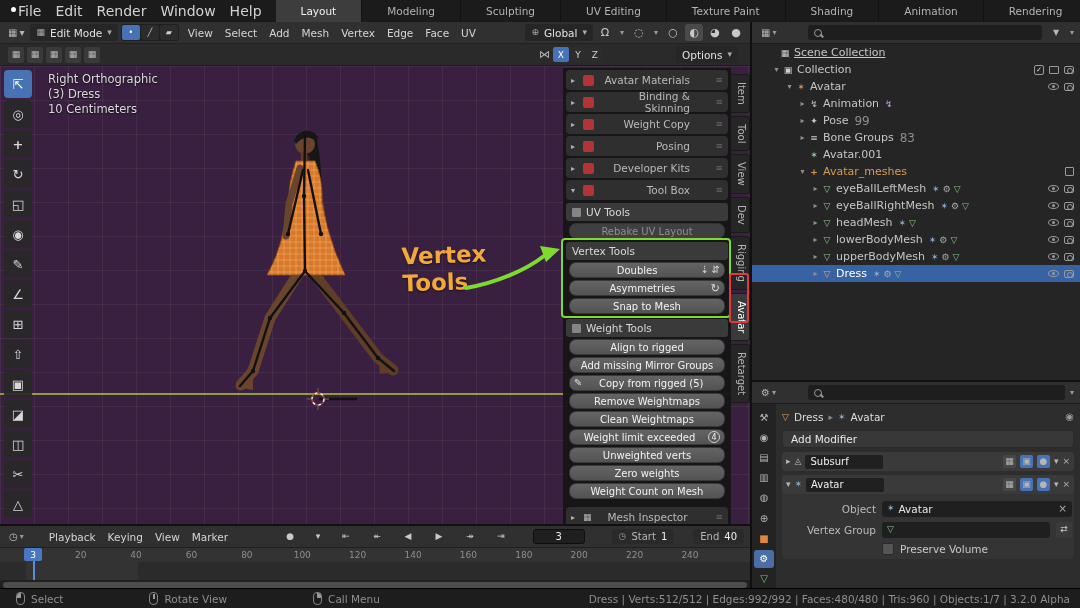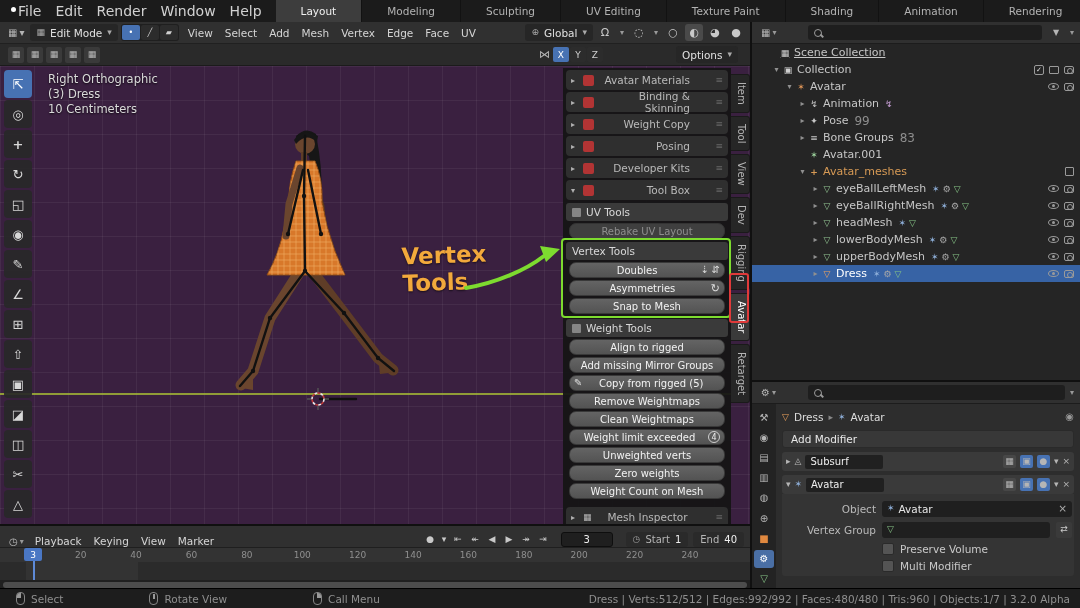--- a/index.html
+++ b/index.html
@@ -177,21 +177,21 @@
   .modbody{background:#343434;border-radius:0 0 3px 3px;padding:4px 2px 2px}
   .prow{display:flex;align-items:center;height:21px;gap:6px}
   .plab{width:92px;text-align:right;color:#b9b9b9;font-size:10.5px;flex:0 0 auto}
   .pfld{flex:1;height:16px;background:#1f1f1f;border-radius:3px;display:flex;align-items:center;gap:4px;padding:0 5px;font-size:10.5px;color:#e6e6e6}
   .sqbtn{width:16px;height:16px;background:#3a3a3a;border-radius:2px;display:flex;align-items:center;justify-content:center;font-size:9px;color:#c9c9c9;flex:0 0 auto}
   .cbrow{display:flex;align-items:center;gap:6px;height:17px;padding-left:98px;font-size:10.5px;color:#c9c9c9}
   .cb{width:12px;height:12px;background:#545454;border:1px solid #2a2a2a;border-radius:2px;flex:0 0 auto}
 
   
   #timeline{left:0;top:524px;width:750px;height:64px;background:#2b2b2b;border-top:2px solid #101010}
-  #tl-header{height:22px;background:#303030;display:flex;align-items:flex-end;gap:2px;padding:0 6px;border-bottom:1px solid #1f1f1f}
+  #tl-header{height:22px;background:#303030;display:flex;align-items:center;gap:16px;padding:0 6px;border-bottom:1px solid #1f1f1f}
   .tlbtn{width:15px;height:16px;display:flex;align-items:center;justify-content:center;color:#c9c9c9;font-size:9px}
   #frame-fld{width:52px;height:15px;background:#1f1f1f;border:1px solid #0e0e0e;border-radius:3px;display:flex;align-items:center;justify-content:center;font-size:10px;color:#eee;margin:0 8px}
   .rangefld{height:15px;background:#2a2a2a;border-radius:3px;display:flex;align-items:center;gap:5px;padding:0 7px;font-size:10px;margin-left:3px}
   .rangefld .rl{color:#b5b5b5}.rangefld .rv{color:#efefef}
   #ruler{position:absolute;left:0;top:22px;right:0;height:14px;background:#333;display:flex;padding-left:53px}
   .tick{flex:0 0 55.4px;text-align:center;font-size:9px;color:#8f8f8f;line-height:14px}
   #track{position:absolute;left:0;top:36px;right:0;height:18px;background:#2b2b2b}
   #range-strip{position:absolute;left:26px;top:36px;width:112px;height:18px;background:rgba(255,255,255,.04)}
   #tl-scroll{position:absolute;left:0;top:54px;right:0;height:10px;background:#202020}
   #tl-scroll .handle{position:absolute;left:3px;right:3px;top:2px;height:6px;background:#4d4d4d;border-radius:3px}
@@ -949,24 +949,20 @@
             <span class="gi gi-mesh" style="color:#85c385;font-size:9px"></span>
           </span>
           <span class="sqbtn">
               <span class="gi gi-swap"></span>
             </span>
         </div>
         <div class="cbrow">
           <span class="cb"></span>
           <span>Preserve Volume</span>
         </div>
-        <div class="cbrow">
-          <span class="cb"></span>
-          <span>Multi Modifier</span>
-        </div>
       </div>
     </div>
   </div>
 
   <div id="timeline" class="abs">
     <div id="tl-header">
       <span class="edsel">
           <span class="gi gi-clock" style="font-size:10px;color:#b5b5b5"></span>
           <span class="gi gi-caret" style="font-size:8px;color:#999"></span>
         </span>

